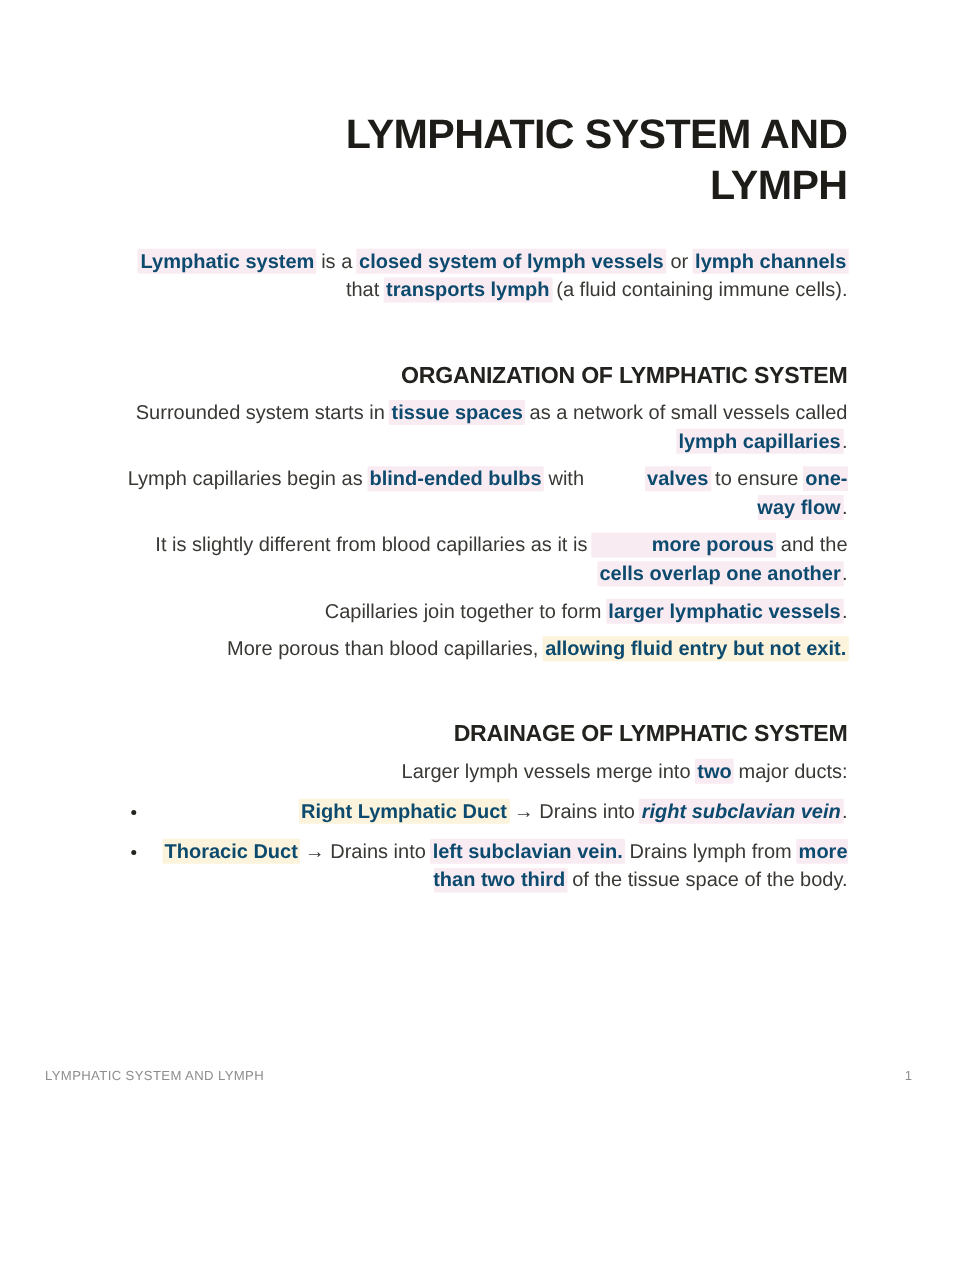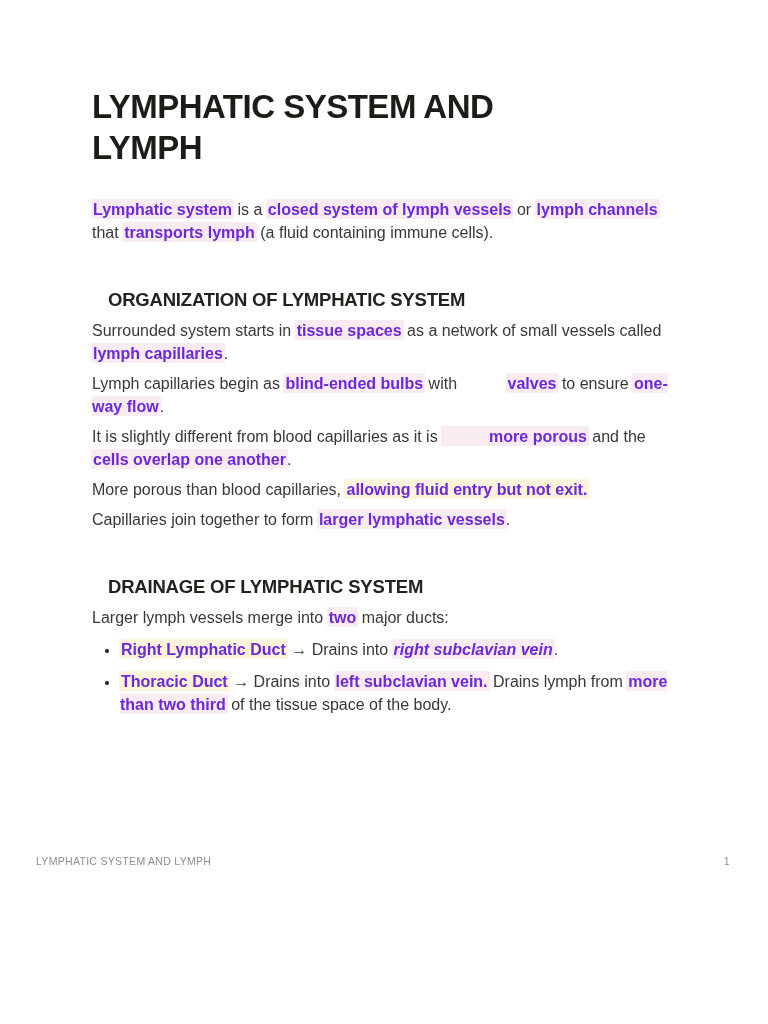--- a/index.html
+++ b/index.html
@@ -12,20 +12,21 @@
     height: 1024px;
     position: relative;
     font-family: "Liberation Sans", "DejaVu Sans", sans-serif;
     overflow: hidden;
   }
   .page {
     width: 768px;
     height: 879px;
     position: relative;
     background: #ffffff;
+    text-align: right;
   }
   .content-col {
     margin-left: 92px;
     width: 586px;
     padding-top: 86px;
   }
   h1.doc-title {
     font-size: 33px;
     line-height: 41px;
     font-weight: 700;
@@ -58,21 +59,21 @@
   }
   ul.bullet-list li::marker {
     color: #23221e;
     font-size: 0.85em;
   }
   ul.bullet-list li + li {
     margin-top: 9px;
   }
   .bold {
     font-weight: 700;
-    color: #6d28d9;
+    color: #0c4a6e;
   }
   .hl {
     padding: 2px 2px 1px 2px;
     margin: 0 -1px;
     border-radius: 1px;
   }
   .footer {
     position: absolute;
     left: 36px;
     right: 38px;
@@ -93,22 +94,22 @@
     <h1 class="doc-title">
         <div>LYMPHATIC SYSTEM AND</div>
         <div>LYMPH</div>
       </h1>
     <div>
         <p class="paragraph"><span class="bold hl" style="background-color: rgb(249, 235, 242);">Lymphatic system</span><span> is a </span><span class="bold hl" style="background-color: rgb(249, 235, 242);">closed system of lymph vessels</span><span> or </span><span class="bold hl" style="background-color: rgb(249, 235, 242);">lymph channels</span><span> that </span><span class="bold hl" style="background-color: rgb(249, 235, 242);">transports lymph</span><span> (a fluid containing immune cells).</span></p>
         <h2 class="section-heading">ORGANIZATION OF LYMPHATIC SYSTEM</h2>
         <p class="paragraph"><span>Surrounded system starts in </span><span class="bold hl" style="background-color: rgb(249, 235, 242);">tissue spaces</span><span> as a network of small vessels called </span><span class="bold hl" style="background-color: rgb(249, 235, 242);">lymph capillaries</span><span>.</span></p>
         <p class="paragraph"><span>Lymph capillaries begin as </span><span class="bold hl" style="background-color: rgb(249, 235, 242);">blind-ended bulbs</span><span> with </span><span class="bold hl" style="background-color: rgb(249, 235, 242); margin-left: 44px;">valves</span><span> to ensure </span><span class="bold hl" style="background-color: rgb(249, 235, 242);">one-way flow</span><span>.</span></p>
         <p class="paragraph"><span>It is slightly different from blood capillaries as it is </span><span class="bold hl" style="background-color: rgb(249, 235, 242); padding-left: 48px;">more porous</span><span> and the </span><span class="bold hl" style="background-color: rgb(249, 235, 242);">cells overlap one another</span><span>.</span></p>
+        <p class="paragraph"><span>Capillaries join together to form </span><span class="bold hl" style="background-color: rgb(249, 235, 242);">larger lymphatic vessels</span><span>.</span></p>
         <p class="paragraph"><span>More porous than blood capillaries, </span><span class="bold hl" style="background-color: rgb(251, 243, 219);">allowing fluid entry but not exit.</span></p>
-        <p class="paragraph"><span>Capillaries join together to form </span><span class="bold hl" style="background-color: rgb(249, 235, 242);">larger lymphatic vessels</span><span>.</span></p>
         <h2 class="section-heading">DRAINAGE OF LYMPHATIC SYSTEM</h2>
         <p class="paragraph"><span>Larger lymph vessels merge into </span><span class="bold hl" style="background-color: rgb(249, 235, 242);">two</span><span> major ducts:</span></p>
         <ul class="bullet-list">
           <li><span class="bold hl" style="background-color: rgb(251, 243, 219);">Right Lymphatic Duct</span><span> → Drains into </span><span class="bold hl" style="background-color: rgb(249, 235, 242); font-style: italic;">right subclavian vein</span><span>.</span></li>
           <li><span class="bold hl" style="background-color: rgb(251, 243, 219);">Thoracic Duct</span><span> → Drains into </span><span class="bold hl" style="background-color: rgb(249, 235, 242);">left subclavian vein.</span><span> Drains lymph from </span><span class="bold hl" style="background-color: rgb(249, 235, 242);">more than two third</span><span> of the tissue space of the body.</span></li>
         </ul>
       </div>
   </div>
   <div class="footer">
     <span>LYMPHATIC SYSTEM AND LYMPH</span>

